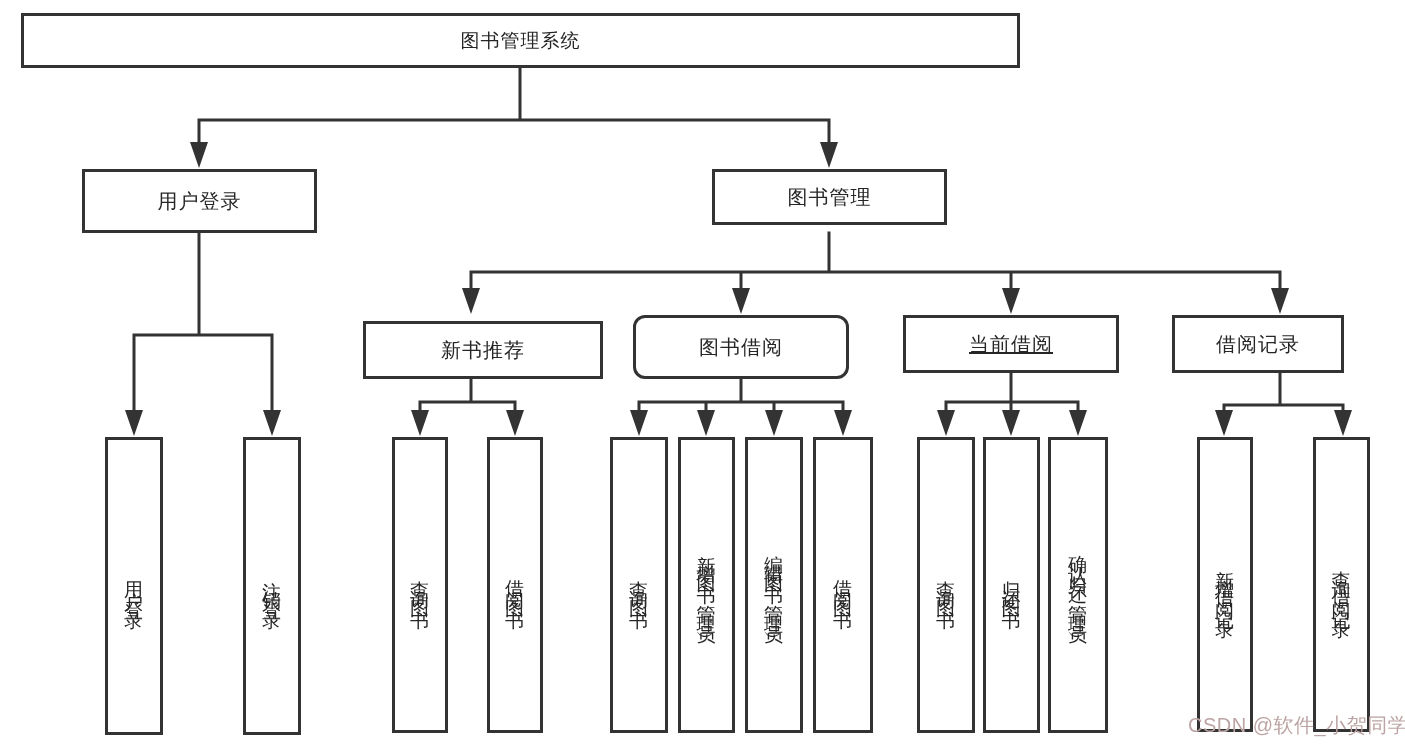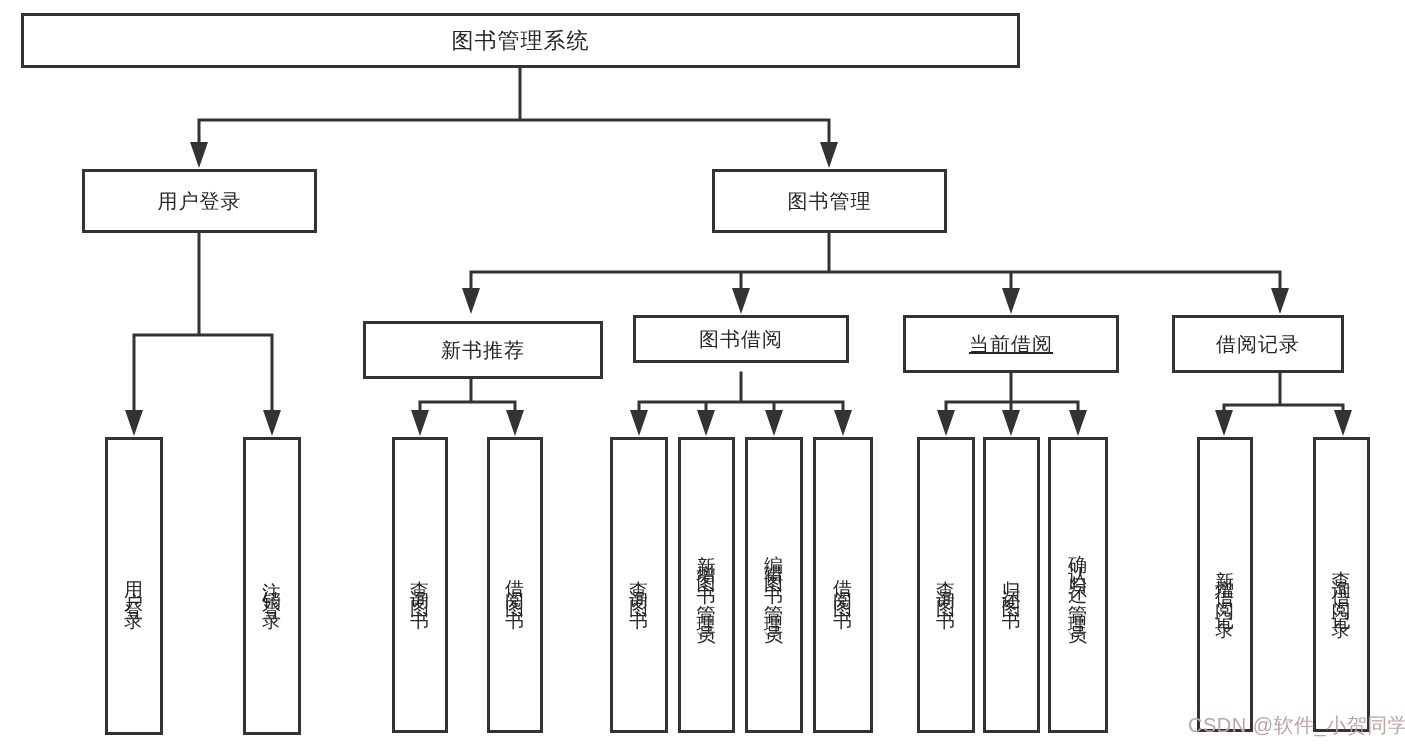--- a/index.html
+++ b/index.html
@@ -22,21 +22,21 @@
   .wires .arrows{fill:var(--line);stroke:none;}
   .node{
     position:absolute;
     box-sizing:border-box;
     background:#fff;
     border:3px solid var(--line);
     display:flex;align-items:center;justify-content:center;
     text-align:center;
   }
   .h{font-size:20px;letter-spacing:1px;}
-  .h.root{font-size:22px;}
+  .h.root{font-size:19px;}
   .v{
     writing-mode:vertical-rl;
     text-orientation:mixed;
     font-size:19px;
     letter-spacing:10px;
     line-height:1;
   }
   .watermark{
     position:absolute;
     left:1188px;top:712px;
@@ -67,24 +67,24 @@
       M134 436 l-9 -26 h18 Z M272 436 l-9 -26 h18 Z
       M420 436 l-9 -26 h18 Z M515 436 l-9 -26 h18 Z
       M639 436 l-9 -26 h18 Z M706 436 l-9 -26 h18 Z M774 436 l-9 -26 h18 Z M843 436 l-9 -26 h18 Z
       M946 436 l-9 -26 h18 Z M1011 436 l-9 -26 h18 Z M1078 436 l-9 -26 h18 Z
       M1224 436 l-9 -26 h18 Z M1343 436 l-9 -26 h18 Z"></path>
   </svg>
 
   <div class="node h root" style="left:21px;top:13px;width:999px;height:55px;">图书管理系统</div>
 
   <div class="node h" style="left:82px;top:169px;width:235px;height:64px;">用户登录</div>
-  <div class="node h" style="left:712px;top:169px;width:235px;height:64px;text-align:right;">图书管理</div>
+  <div class="node h" style="left:712px;top:169px;width:235px;height:56px;text-align:right;">图书管理</div>
 
   <div class="node h" style="left:363px;top:321px;width:240px;height:58px;">新书推荐</div>
-  <div class="node h" style="left:633px;top:315px;width:216px;height:48px;">图书借阅</div>
+  <div class="node h" style="left:633px;top:315px;width:216px;height:64px;border-radius:12px;">图书借阅</div>
   <div class="node h" style="left:903px;top:315px;width:216px;height:58px;text-decoration:underline;">当前借阅</div>
   <div class="node h" style="left:1172px;top:315px;width:172px;height:58px;">借阅记录</div>
 
   <div class="node v" style="left:105px;top:437px;width:58px;height:298px;">用户登录</div>
   <div class="node v" style="left:243px;top:437px;width:58px;height:298px;">注销登录</div>
 
   <div class="node v" style="left:392px;top:437px;width:56px;height:296px;">查询图书</div>
   <div class="node v" style="left:487px;top:437px;width:56px;height:296px;">借阅图书</div>
 
   <div class="node v" style="left:610px;top:437px;width:58px;height:296px;">查询图书</div>

